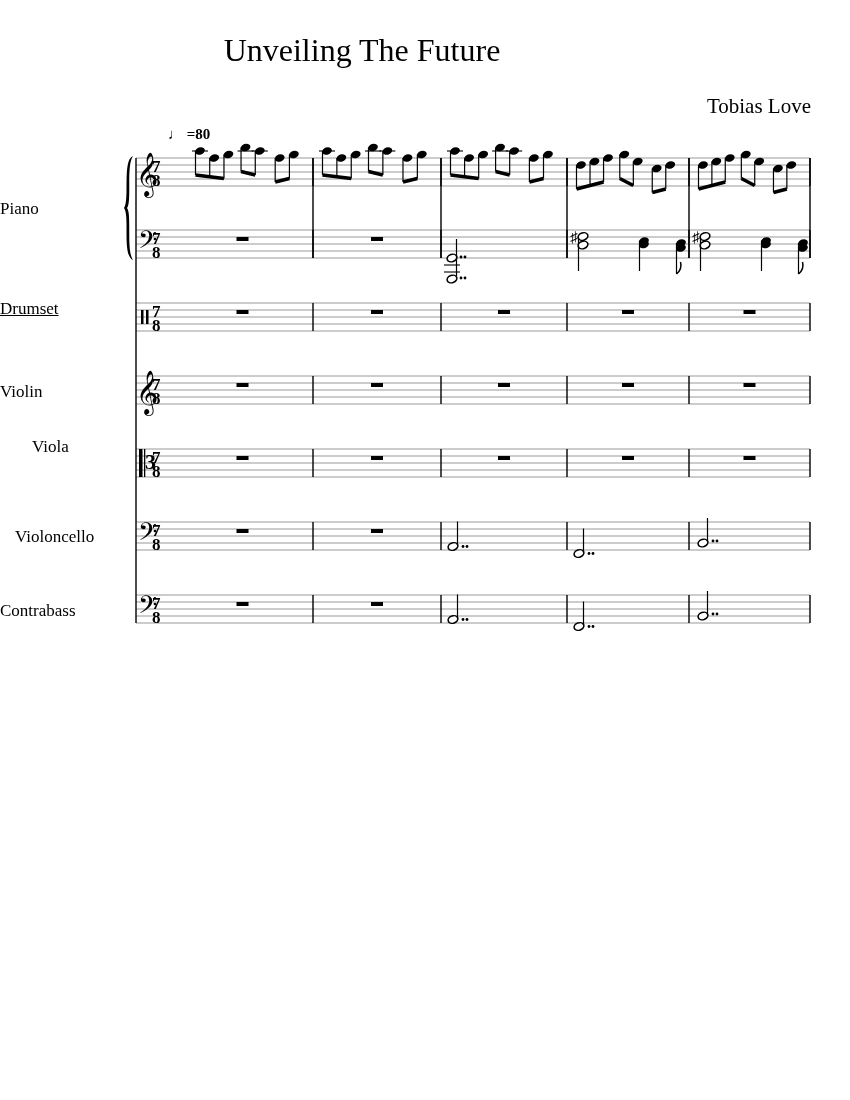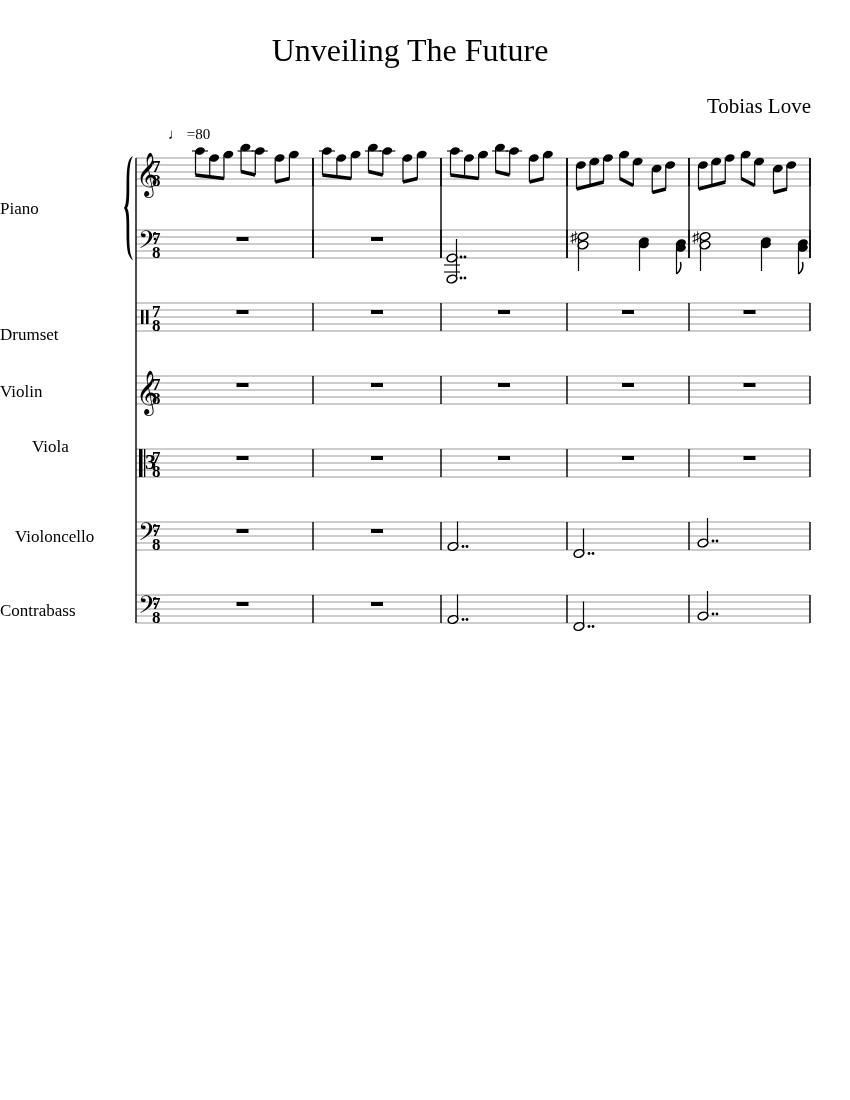--- a/index.html
+++ b/index.html
@@ -1,33 +1,33 @@
 <!DOCTYPE html>
 <html><head>
 <meta charset="utf-8">
 <style>
   html, body { margin: 0; padding: 0; background: #ffffff; }
   body { width: 850px; height: 1100px; position: relative; overflow: hidden;
          font-family: "Liberation Serif", "DejaVu Serif", serif; color: #000; }
   .title { position: absolute; top: 30px; left: 0; width: 724px; text-align: center;
-           font-size: 32px; line-height: 40px; margin-left: 48px; }
+           font-size: 32px; line-height: 40px; }
   .composer { position: absolute; top: 94px; right: 39px; font-size: 21px; }
   .inst-label { position: absolute; font-size: 17px; width: 115px; left: 0; }
   svg.score { position: absolute; left: 0; top: 0; }
-  .tempo { position: absolute; left: 168px; top: 126px; font-size: 15px; font-weight: normal; }
+  .tempo { position: absolute; left: 168px; top: 126px; font-size: 15px; font-weight: bold; }
 </style>
 </head>
 <body>
 
 <div class="title">Unveiling The Future</div>
 <div class="composer">Tobias Love</div>
 <div class="tempo">♩ =80</div>
 
 <div class="inst-label" style="top:199px;">Piano</div>
-<div class="inst-label" style="top:325px;">Drumset</div>
+<div class="inst-label" style="top:299px;text-decoration:underline;">Drumset</div>
 <div class="inst-label" style="top:382px;">Violin</div>
 <div class="inst-label" style="top:437px;margin-left:32px;">Viola</div>
 <div class="inst-label" style="top:527px;padding-left:15px;">Violoncello</div>
 <div class="inst-label" style="top:601px;">Contrabass</div>
 
 <svg class="score" width="850" height="1100" id="score-svg">
     <line x1="136" x2="810" y1="158" y2="158" stroke="#9a9a9a" stroke-width="1.1"></line>
     <line x1="136" x2="810" y1="165" y2="165" stroke="#9a9a9a" stroke-width="1.1"></line>
     <line x1="136" x2="810" y1="172" y2="172" stroke="#9a9a9a" stroke-width="1.1"></line>
     <line x1="136" x2="810" y1="179" y2="179" stroke="#9a9a9a" stroke-width="1.1"></line>

